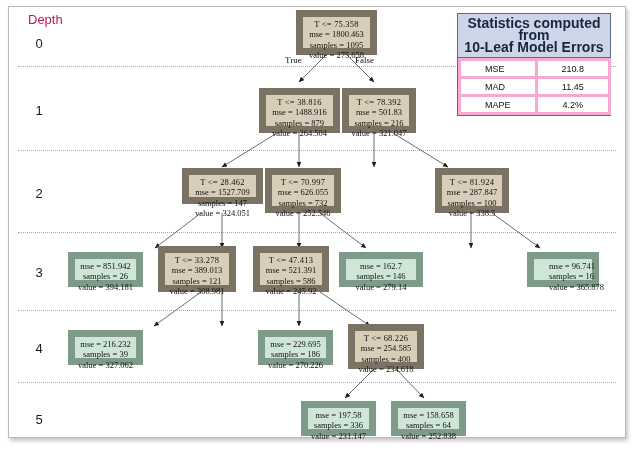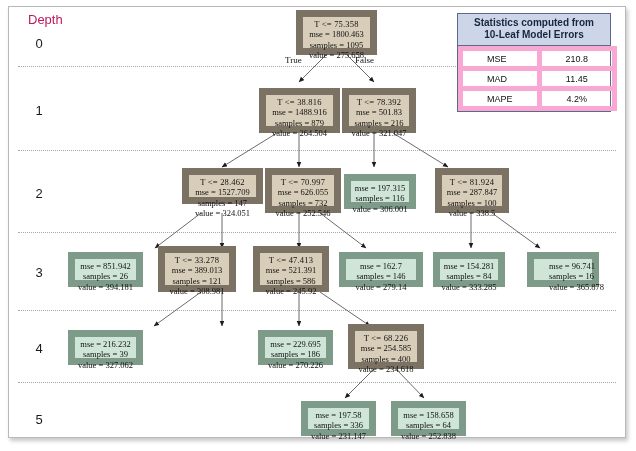--- a/index.html
+++ b/index.html
@@ -98,33 +98,33 @@
     width: 154px;
     border: 1px solid #5b6b86;
     box-sizing: border-box;
     font-family: "Liberation Sans", sans-serif;
     background: #ffffff;
   }
   #stats .hdr {
     background: #ccd6e8;
     color: #16263f;
     font-weight: bold;
-    font-size: 10px;
+    font-size: 14px;
     line-height: 12px;
     text-align: center;
     padding: 3px 2px 4px 2px;
     border-bottom: 1px solid #5b6b86;
   }
   #stats .hdr .l2 { display: block; }
   #stats table {
     border-collapse: collapse;
     width: 100%;
   }
   #stats td {
-    border: 5px solid #f9a8d4;
+    border: 3px solid #f9a8d4;
     font-size: 9px;
     height: 15px;
     padding: 0 24px;
     color: #111111;
   }
   #stats td.k { text-align: left; width: 56%; }
   #stats td.v { text-align: center; }
 </style>
 </head>
 <body>
@@ -211,25 +211,20 @@
     <span class="ln">mse = 1527.709</span>
     <span class="ln">samples = 147</span>
     <span class="ln">value = 324.051</span>
   </div>
   <div class="node split" style="left:265px; top:168px; width:76px; height:45px;">
     <span class="ln cond">T  &lt;= 70.997</span>
     <span class="ln">mse = 626.055</span>
     <span class="ln">samples = 732</span>
     <span class="ln">value = 252.546</span>
   </div>
-  <div class="node leaf" style="left:344px; top:174px; width:72px; height:35px;">
-    <span class="ln">mse = 197.315</span>
-    <span class="ln">samples = 116</span>
-    <span class="ln">value = 306.001</span>
-  </div>
   <div class="node split" style="left:435px; top:168px; width:74px; height:45px;">
     <span class="ln cond">T  &lt;= 81.924</span>
     <span class="ln">mse = 287.847</span>
     <span class="ln">samples = 100</span>
     <span class="ln">value = 338.5</span>
   </div>
 
   <div class="node leaf" style="left:68px; top:252px; width:75px; height:35px;">
     <span class="ln">mse = 851.942</span>
     <span class="ln">samples = 26</span>
@@ -244,25 +239,20 @@
   <div class="node split" style="left:253px; top:246px; width:76px; height:46px;">
     <span class="ln cond">T  &lt;= 47.413</span>
     <span class="ln">mse = 521.391</span>
     <span class="ln">samples = 586</span>
     <span class="ln">value = 245.92</span>
   </div>
   <div class="node leaf" style="left:339px; top:252px; width:84px; height:35px;">
     <span class="ln">mse = 162.7</span>
     <span class="ln">samples = 146</span>
     <span class="ln">value = 279.14</span>
-  </div>
-  <div class="node leaf" style="left:433px; top:252px; width:72px; height:35px;">
-    <span class="ln">mse = 154.281</span>
-    <span class="ln">samples = 84</span>
-    <span class="ln">value = 333.285</span>
   </div>
   <div class="node leaf" style="left:527px; top:252px; width:72px; height:35px;padding-left:15px;">
     <span class="ln">mse = 96.741</span>
     <span class="ln">samples = 16</span>
     <span class="ln">value = 365.878</span>
   </div>
 
   <div class="node leaf" style="left:68px; top:330px; width:75px; height:35px;">
     <span class="ln">mse = 216.232</span>
     <span class="ln">samples = 39</span>

